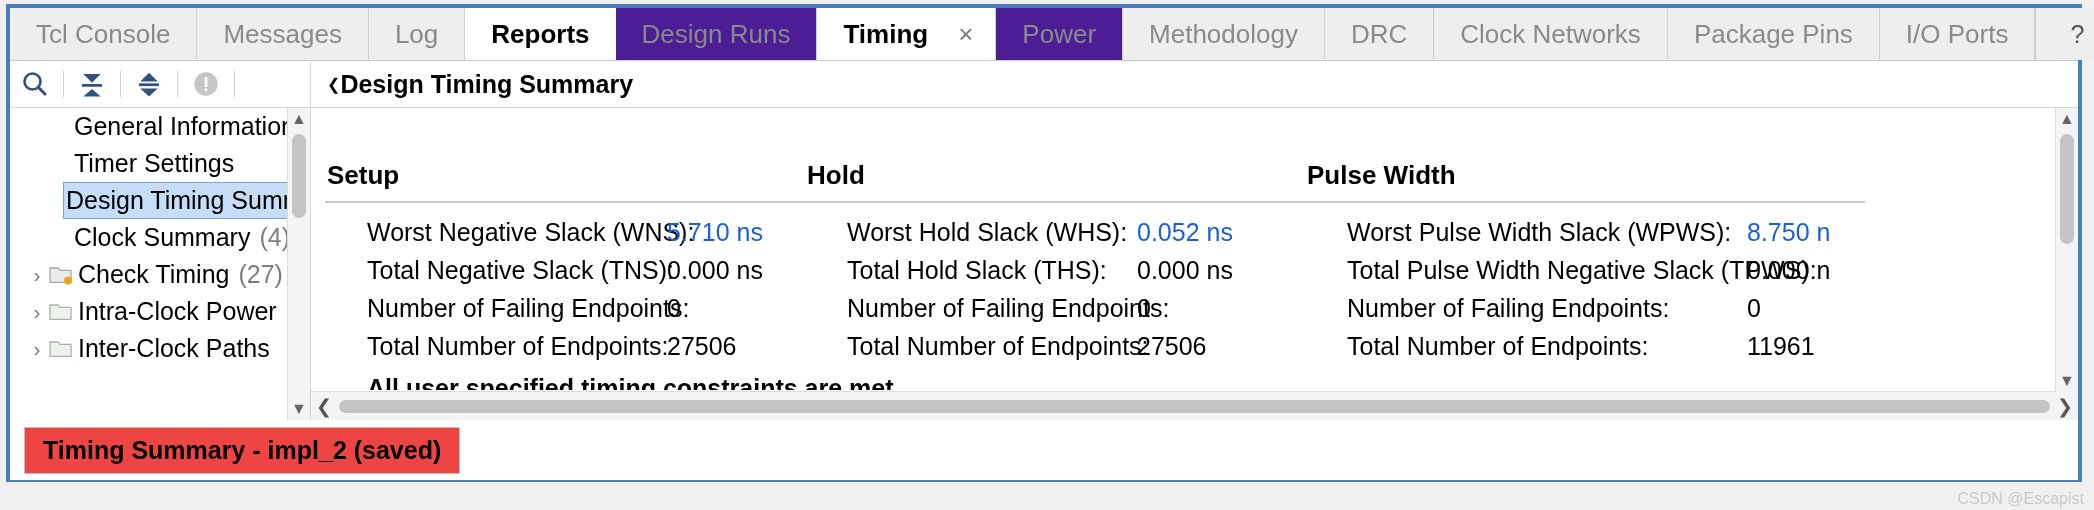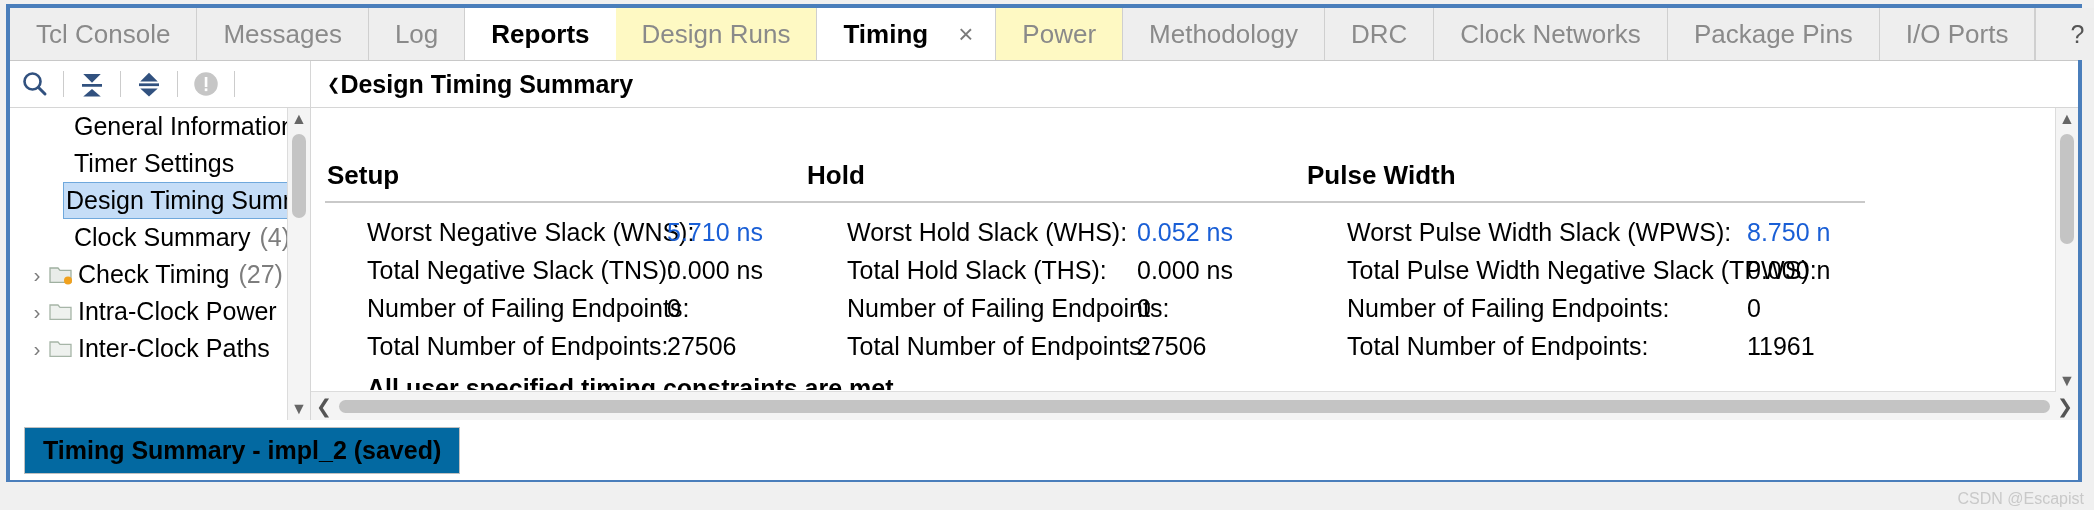--- a/index.html
+++ b/index.html
@@ -10,21 +10,21 @@
 
   
   .tabbar{display:flex;align-items:stretch;height:52px;background:#eeeeee;
           border-bottom:1px solid #c8c8c8;}
   .tab{display:flex;align-items:center;padding:0 26px;font-size:26px;color:#8a8a8a;
        border-right:1px solid #cfcfcf;white-space:nowrap;background:#eeeeee;}
   .tab.group{color:#000000;font-weight:bold;background:#ffffff;border-right:none;
              }
   .tab.active{color:#000000;font-weight:bold;background:#ffffff;border-right:none;
               padding-right:12px;}
-  .tab.dim-light{background:#fef9c3;}
+  .tab.dim-light{background:#4c1d95;}
   .tab-close{font-size:26px;color:#7a7a7a;padding:0 22px 0 18px;display:flex;
              align-items:center;background:#ffffff;border-right:1px solid #cfcfcf;}
   .tabspacer{flex:1;background:#eeeeee;border-right:1px solid #cfcfcf;}
   .wbtns{display:flex;align-items:center;gap:24px;padding:0 22px 0 34px;background:#eeeeee;}
   .wbtn{font-size:25px;color:#555;line-height:1;display:flex;align-items:center;}
 
   
   .toolrow{display:flex;align-items:stretch;height:46px;background:#ffffff;
            border-bottom:1px solid #d6d6d6;}
   .toolleft{display:flex;align-items:center;width:300px;flex:none;}
@@ -72,21 +72,21 @@
   .hsarrow{width:26px;display:flex;align-items:center;justify-content:center;
            font-size:19px;color:#555;}
   .hsthumb{flex:1;height:13px;background:#c4c4c4;border-radius:7px;margin:0 2px;}
 
   .rvscroll{position:absolute;right:0;top:0;width:22px;bottom:28px;background:#f4f4f4;
             border-left:1px solid #dcdcdc;}
 
   
   .statusrow{height:60px;background:#ffffff;display:flex;align-items:center;
              padding-left:14px;position:relative;}
-  .statusbox{border:1px solid #c0c0c0;background:#0369a1;padding:8px 18px;
+  .statusbox{border:1px solid #c0c0c0;background:#ef4444;padding:8px 18px;
              font-size:25px;font-weight:bold;color:#000;}
   .watermark{position:absolute;right:10px;bottom:2px;font-size:16px;color:#c9c9c9;}
   .cutoff{position:absolute;font-size:25px;color:#000;font-weight:bold;white-space:nowrap;
           overflow:hidden;}
 </style>
 </head>
 <body>
 
 <div class="app">
 

